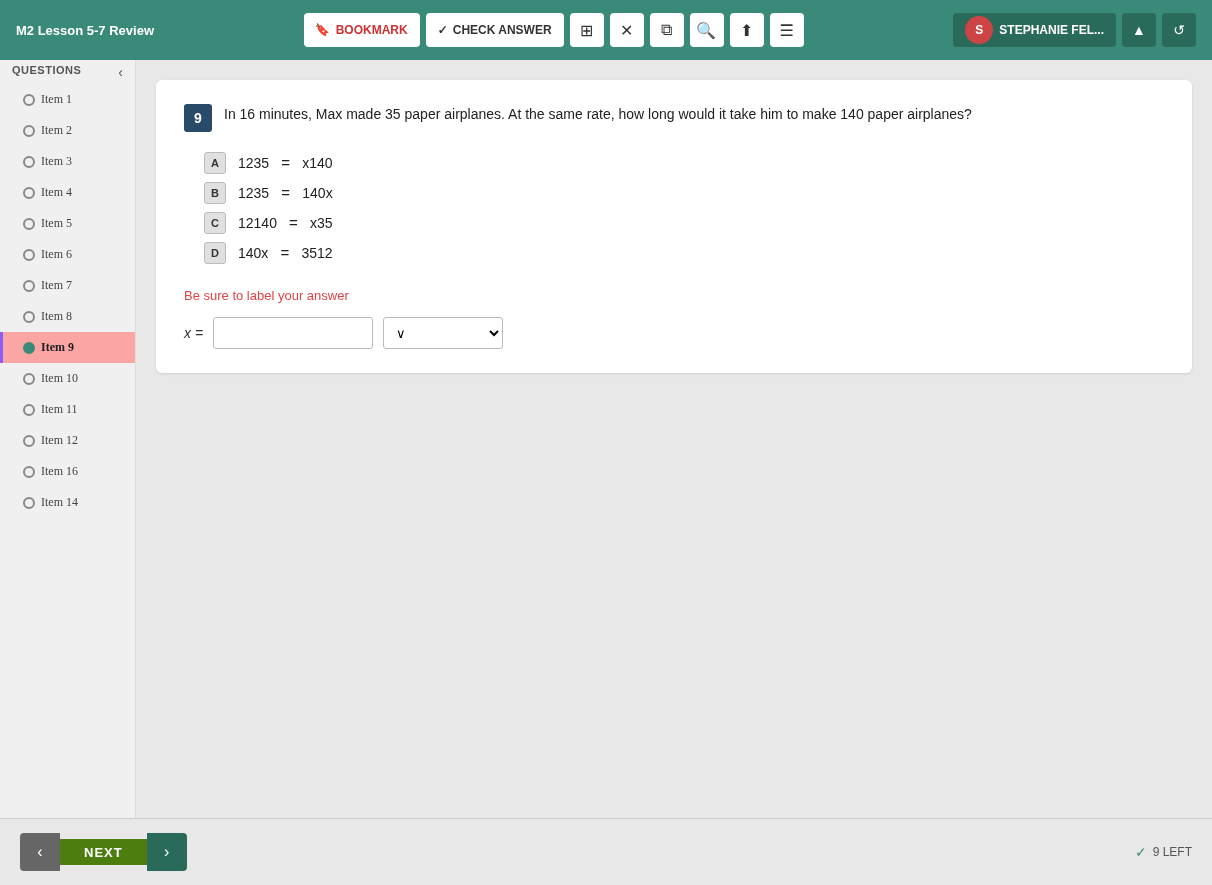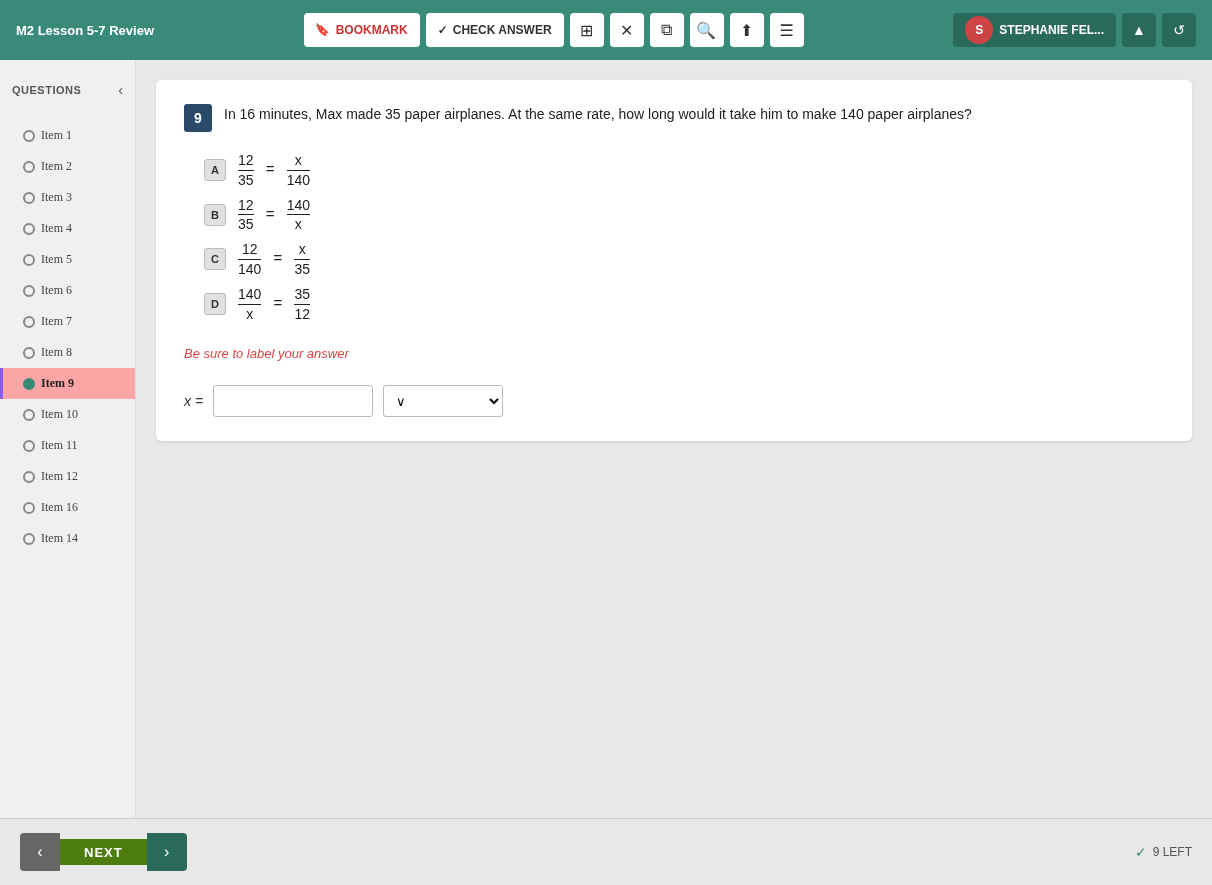--- a/index.html
+++ b/index.html
@@ -119,27 +119,26 @@
     .sidebar {
       width: 136px;
       background: #f0f0f0;
       display: flex;
       flex-direction: column;
       flex-shrink: 0;
       overflow-y: auto;
       border-right: 1px solid #ddd;
     }
     .sidebar-header {
-      padding: 22px 12px;
+      padding: 4px 12px;
       font-size: 11px;
       font-weight: bold;
       color: #555;
       letter-spacing: 0.5px;
       display: flex;
-      align-items: center;
       justify-content: space-between;
     }
     .sidebar-header .collapse-btn {
       background: none;
       border: none;
       cursor: pointer;
       font-size: 14px;
       color: #555;
     }
     .sidebar-item {
@@ -252,21 +251,21 @@
       font-weight: bold;
       color: #333;
       flex-shrink: 0;
     }
     .option-math {
       font-size: 15px;
       color: #222;
     }
     .fraction {
       display: inline-flex;
-      flex-direction: column;
+      flex-direction: row;
       align-items: center;
       vertical-align: middle;
       margin: 0 2px;
     }
     .fraction .numerator,
     .fraction .denominator {
       font-size: 14px;
       line-height: 1.2;
     }
     .fraction .frac-line {
@@ -283,22 +282,21 @@
       margin-top: 8px;
     }
     .part-b-title {
       font-size: 13px;
       color: #333;
       margin-bottom: 4px;
     }
     .part-b-subtitle {
       font-size: 13px;
       color: #d44;
-      font-style: italic;
-      margin-bottom: 24px;
+      margin-bottom: 14px;
     }
     .answer-row {
       display: flex;
       align-items: center;
       gap: 10px;
     }
     .answer-label {
       font-size: 14px;
       color: #333;
       font-style: italic;

